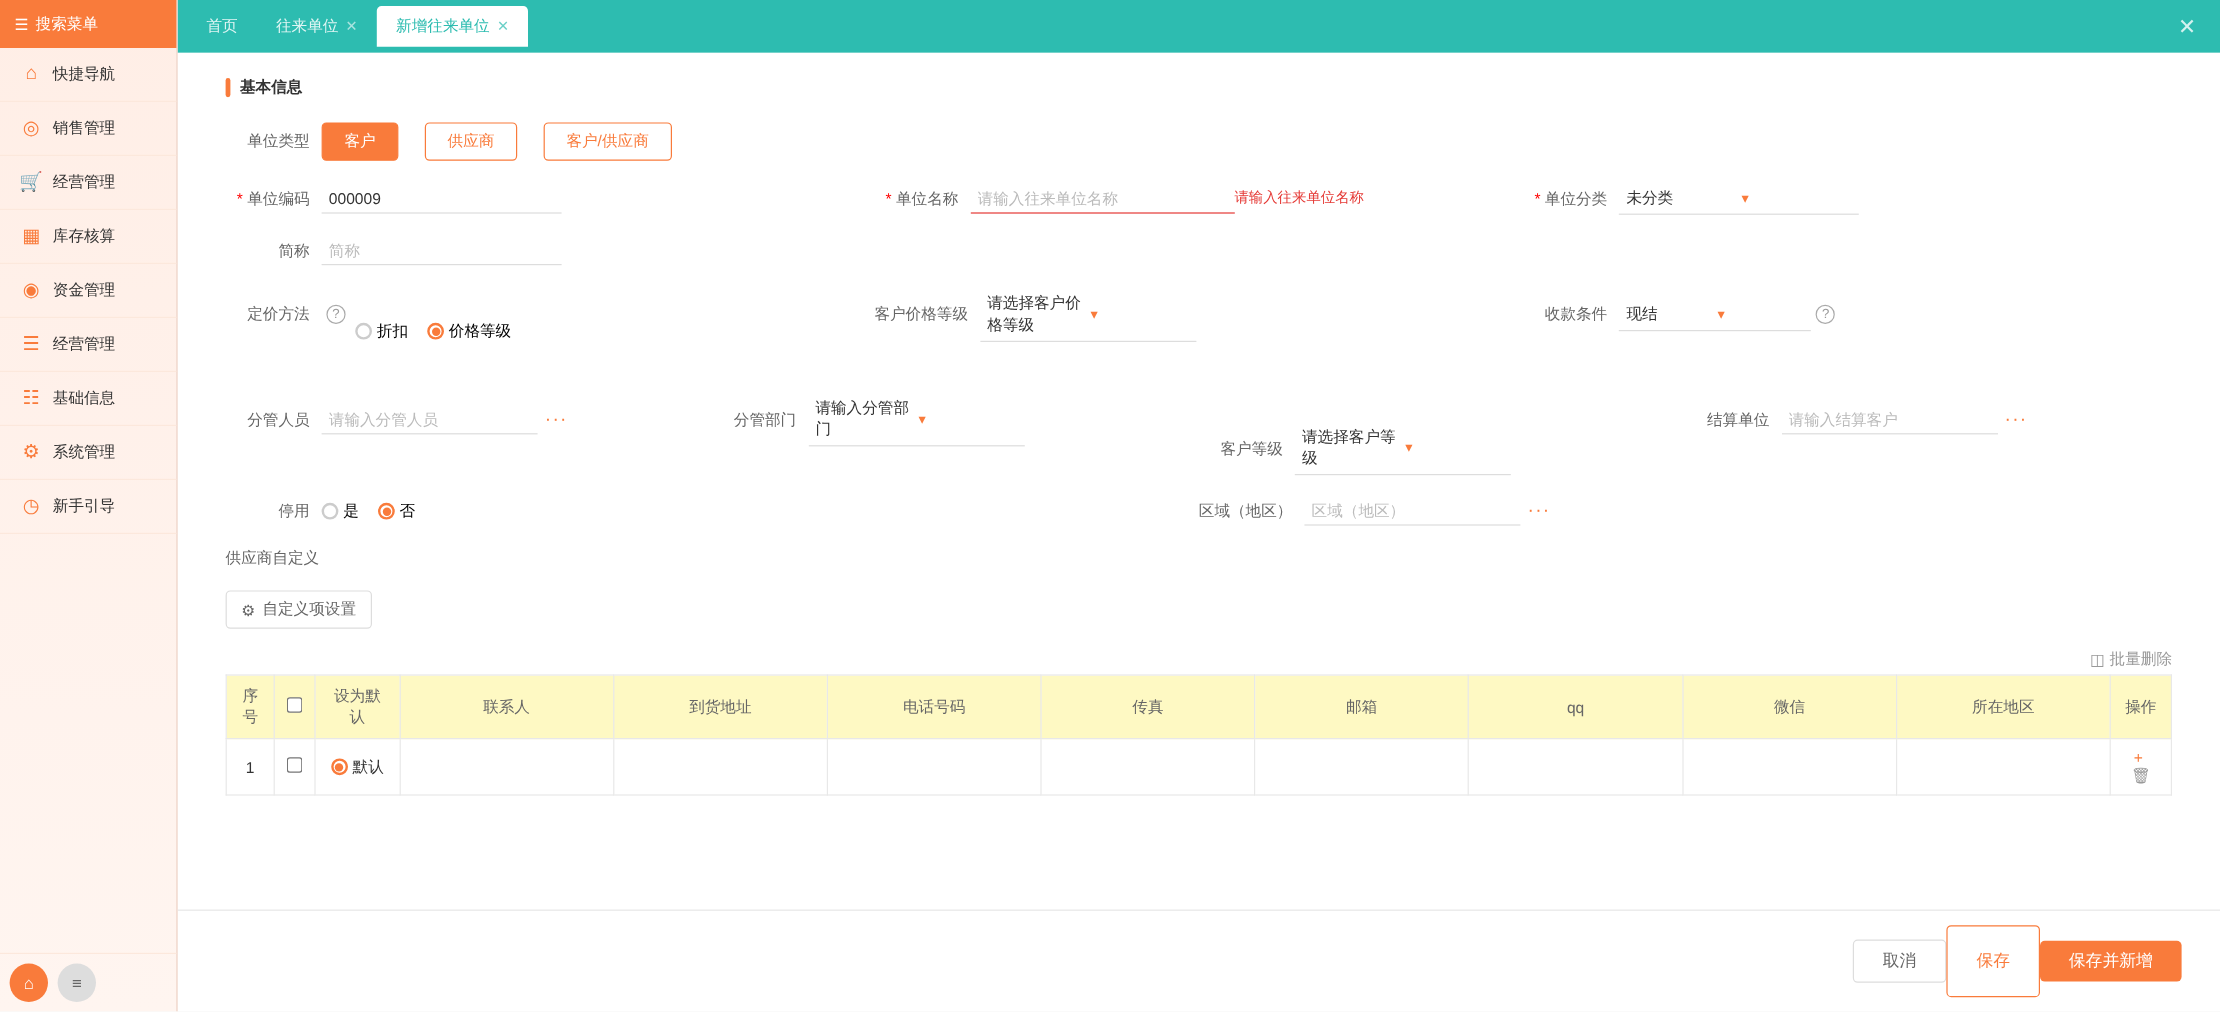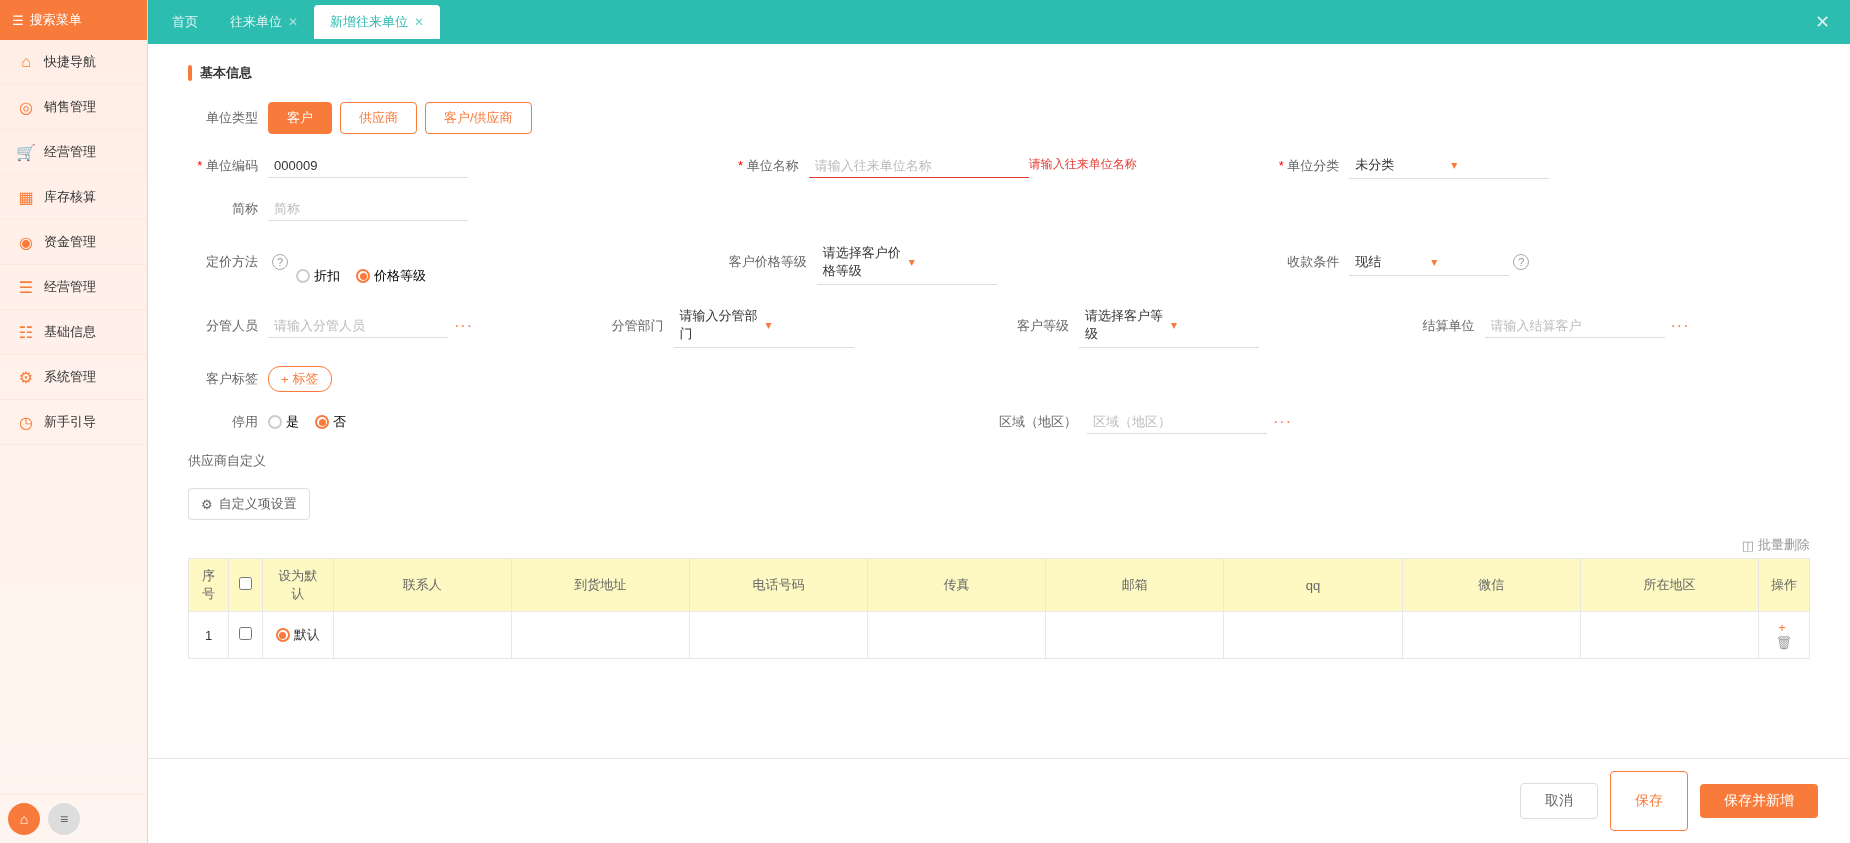--- a/index.html
+++ b/index.html
@@ -144,21 +144,21 @@
       min-width: 160px;
       padding: 4px 6px;
       cursor: pointer;
       position: relative;
     }
     .select-wrap span { flex: 1; color: #333; }
     .select-wrap .chevron { color: #f97b3b; font-size: 12px; margin-left: 4px; }
     .select-placeholder { color: #bbb; }
 
     
-    .unit-type-group { display: flex; gap: 8px; }
+    .unit-type-group { display: flex; gap: 22px; }
     .unit-btn {
       padding: 6px 18px;
       border: 1px solid #f97b3b;
       border-radius: 4px;
       cursor: pointer;
       font-size: 13px;
       background: white;
       color: #f97b3b;
     }
     .unit-btn.active { background: #f97b3b; color: white; }
@@ -229,21 +229,21 @@
       margin-bottom: 12px;
     }
 
     
     .bottom-bar {
       background: white;
       border-top: 1px solid #e8e8e8;
       padding: 12px 32px;
       display: flex;
       justify-content: flex-end;
-      gap: 12px;
+      gap: 0;
       align-items: center;
     }
     .btn-cancel {
       padding: 8px 24px;
       border: 1px solid #ddd;
       border-radius: 4px;
       background: white;
       color: #666;
       cursor: pointer;
       font-size: 14px;
@@ -429,43 +429,34 @@
         <input class="form-control" type="text" placeholder="请输入分管人员" style="width: 180px;">
         <span class="more-icon">···</span>
       </div>
       <div class="form-group" style="flex:1;">
         <span class="form-label">分管部门</span>
         <div class="select-wrap" style="min-width:180px;">
           <span class="select-placeholder">请输入分管部门</span>
           <span class="chevron">▾</span>
         </div>
       </div>
-      <div class="form-group" style="flex:1;">
+      <div class="form-group" style="flex:1;margin-top:48px;">
         <span class="form-label">客户等级</span>
         <div class="select-wrap" style="min-width:180px;">
           <span class="select-placeholder">请选择客户等级</span>
           <span class="chevron">▾</span>
         </div>
       </div>
       <div class="form-group" style="flex:1;">
         <span class="form-label">结算单位</span>
         <input class="form-control" type="text" placeholder="请输入结算客户" style="width: 160px;">
         <span class="more-icon">···</span>
       </div>
     </div>
 
-    <div class="form-row">
-      <div class="form-group">
-        <span class="form-label">客户标签</span>
-        <button class="tag-btn">
-          <span>+</span>
-          <span>标签</span>
-        </button>
-      </div>
-    </div>
 
     <div class="form-row">
       <div class="form-group" style="flex:1;">
         <span class="form-label">停用</span>
         <div class="radio-group">
           <div class="radio-item">
             <div class="radio-circle"></div>
             <span>是</span>
           </div>
           <div class="radio-item">

